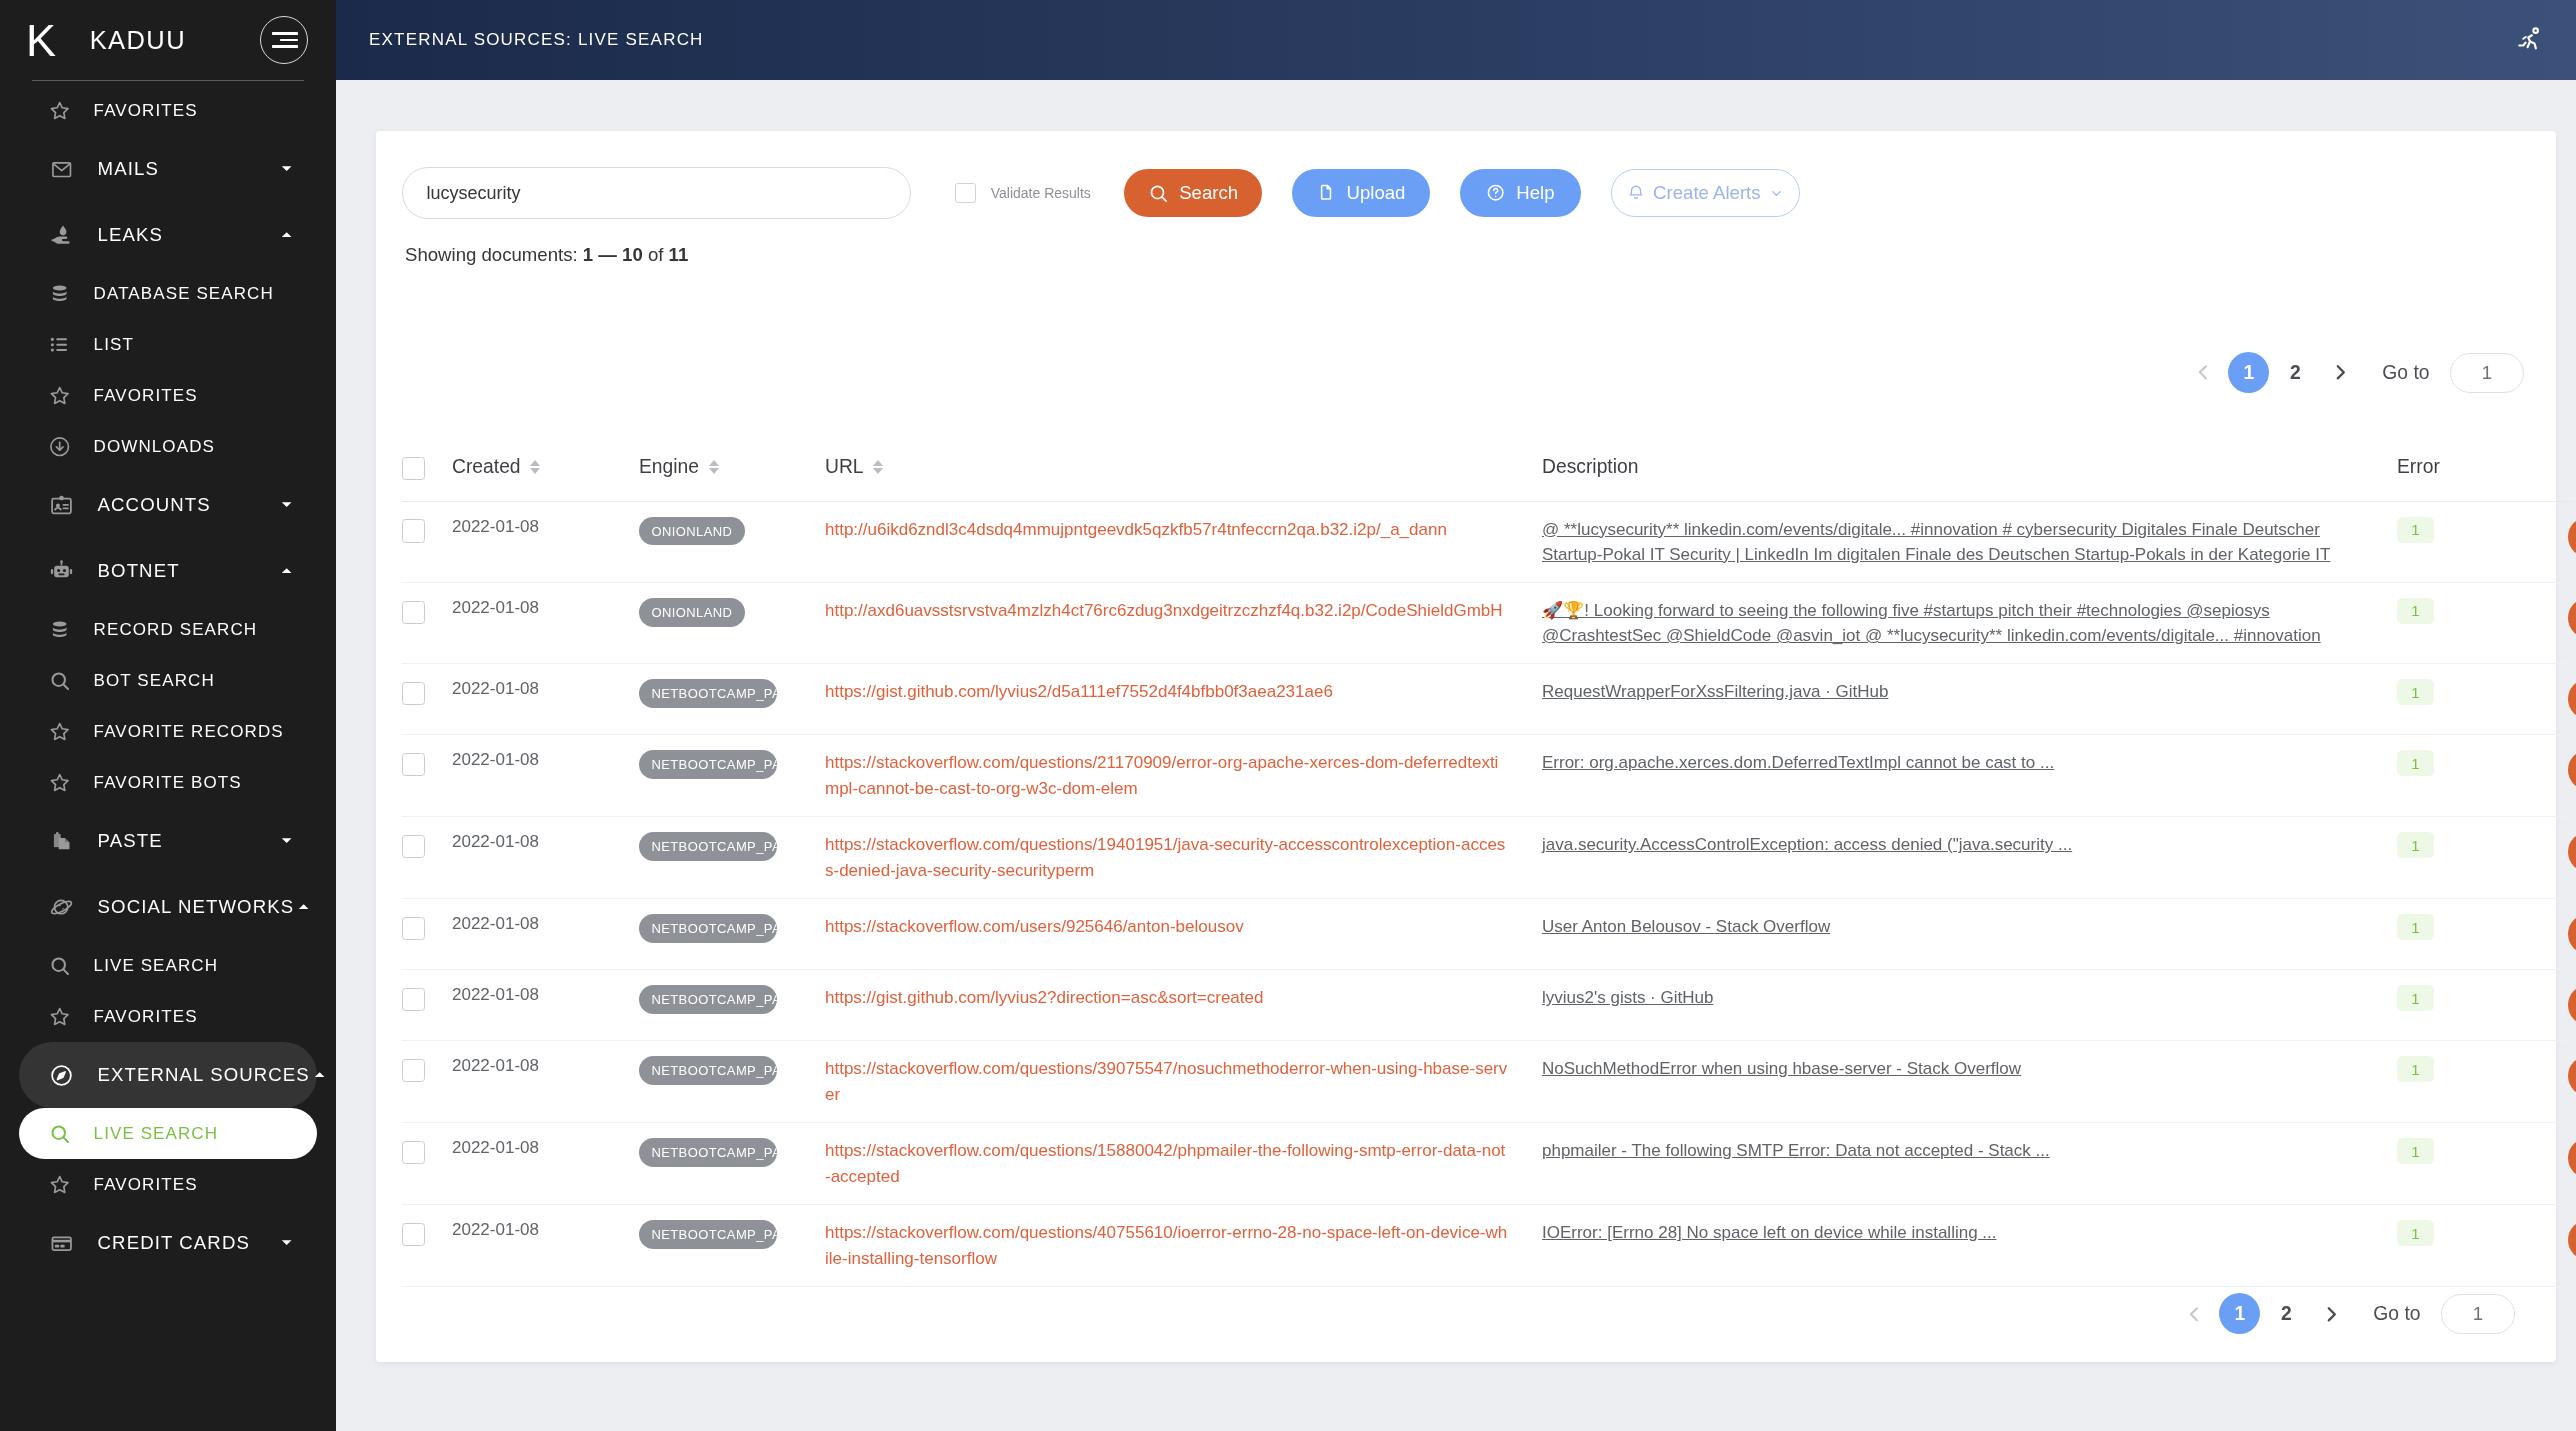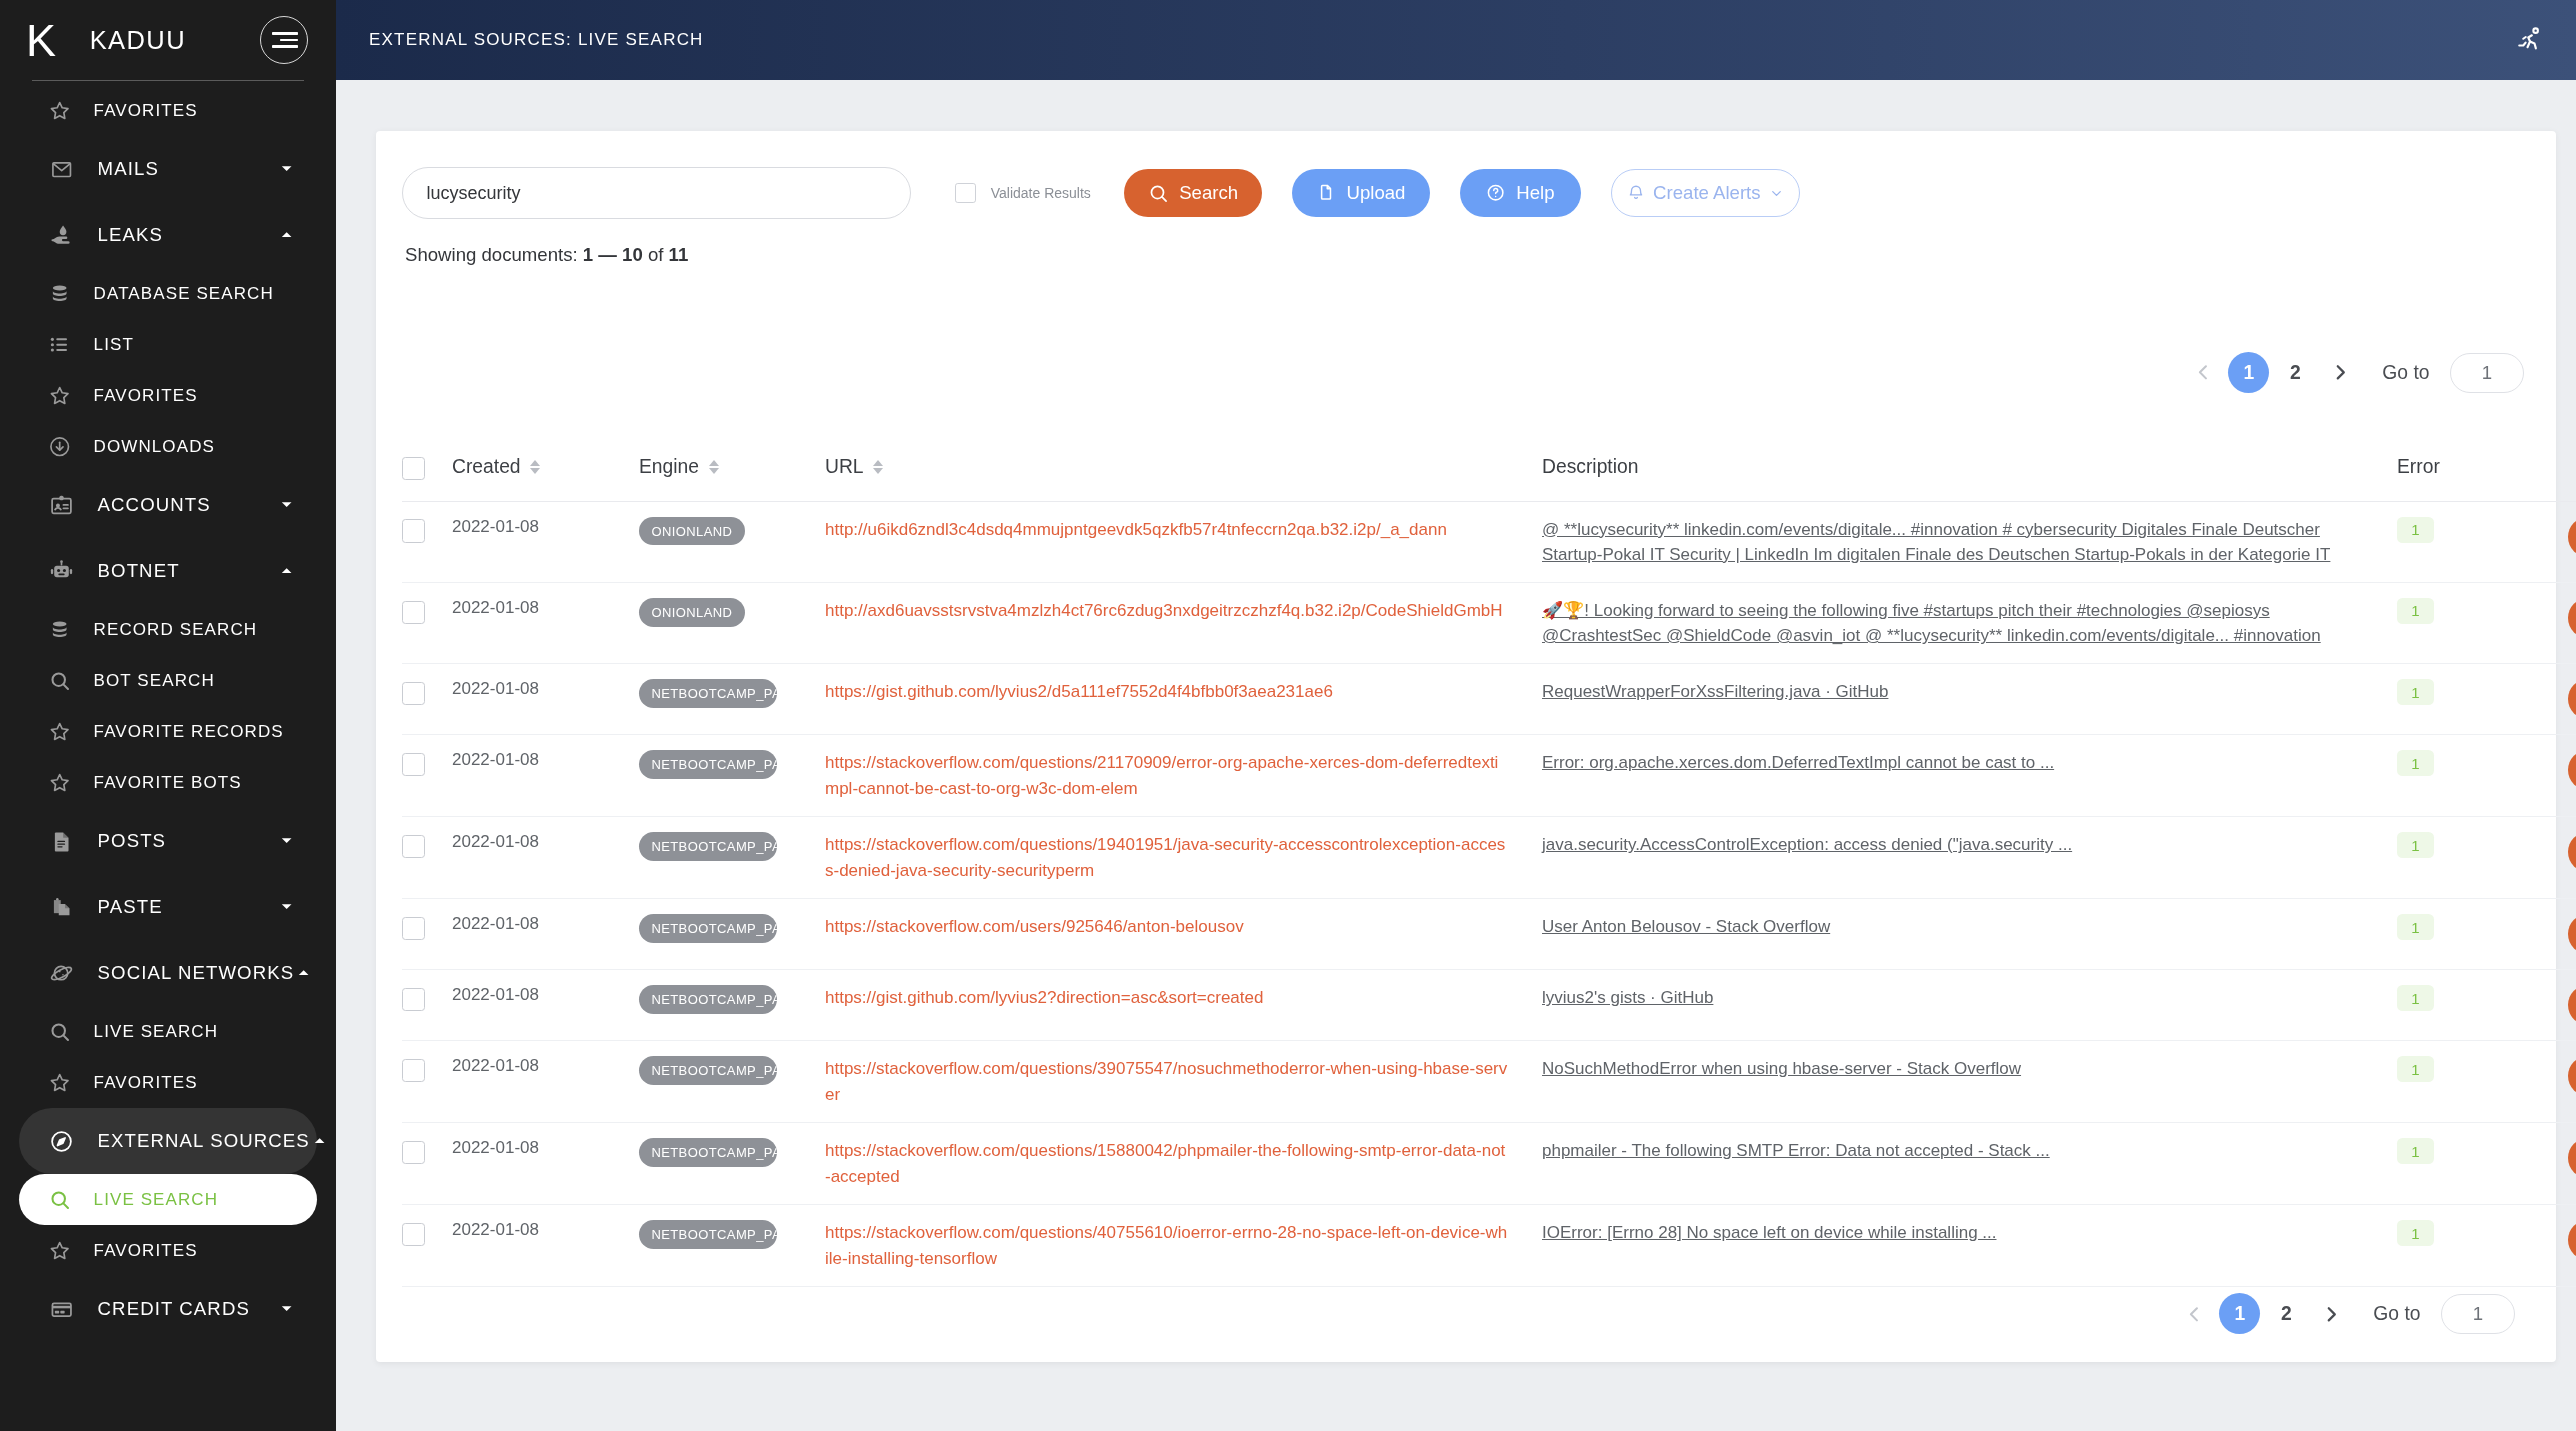--- a/index.html
+++ b/index.html
@@ -382,35 +382,20 @@
           </span>
           <span class="nav-label">FAVORITE RECORDS</span>
         </div>
         <div class="nav-item sub ">
           <span class="ico">
             <svg width="23.4" height="23.4" viewBox="0 0 24 24" fill="none" stroke="#9a9a9a" stroke-width="1.7" stroke-linecap="round" stroke-linejoin="round">
               <path d="M12 3.6l2.6 5.4 5.9.85-4.25 4.15 1 5.9L12 17.1 6.75 19.9l1-5.9L3.5 9.85l5.9-.85z"></path>
             </svg>
           </span>
           <span class="nav-label">FAVORITE BOTS</span>
-        </div>
-        <div class="nav-item ">
-          <span class="ico">
-            <svg width="23.4" height="23.4" viewBox="0 0 24 24" fill="#9a9a9a">
-              <path d="M6 2.5h7.5L19 8v13a1 1 0 0 1-1 1H6a1 1 0 0 1-1-1V3.5a1 1 0 0 1 1-1z"></path>
-              <path d="M13.5 2.5V8H19" fill="#1d1d1d" opacity=".35"></path>
-              <rect x="7.5" y="11" width="8" height="1.4" rx=".7" fill="#1d1d1d"></rect>
-              <rect x="7.5" y="13.8" width="8" height="1.4" rx=".7" fill="#1d1d1d"></rect>
-              <rect x="7.5" y="16.6" width="5.5" height="1.4" rx=".7" fill="#1d1d1d"></rect>
-            </svg>
-          </span>
-          <span class="nav-label">POSTS</span>
-          <span class="caret"><svg width="19.3" height="19.3" viewBox="0 0 24 24" fill="#ffffff">
-              <path d="M12 15l-6-6h12z"></path>
-            </svg></span>
         </div>
         <div class="nav-item ">
           <span class="ico">
             <svg width="23.4" height="23.4" viewBox="0 0 24 24" fill="#9a9a9a">
               <path d="M4 4.2h7v13.4H4z" opacity=".85"></path>
               <circle cx="7.5" cy="3.4" r="1.3"></circle>
               <path d="M9 8.2h6.4L20 12.6v7.2H9z"></path>
               <path d="M15.4 8.2v4.4H20" fill="#1d1d1d" opacity=".3"></path>
             </svg>
           </span>

